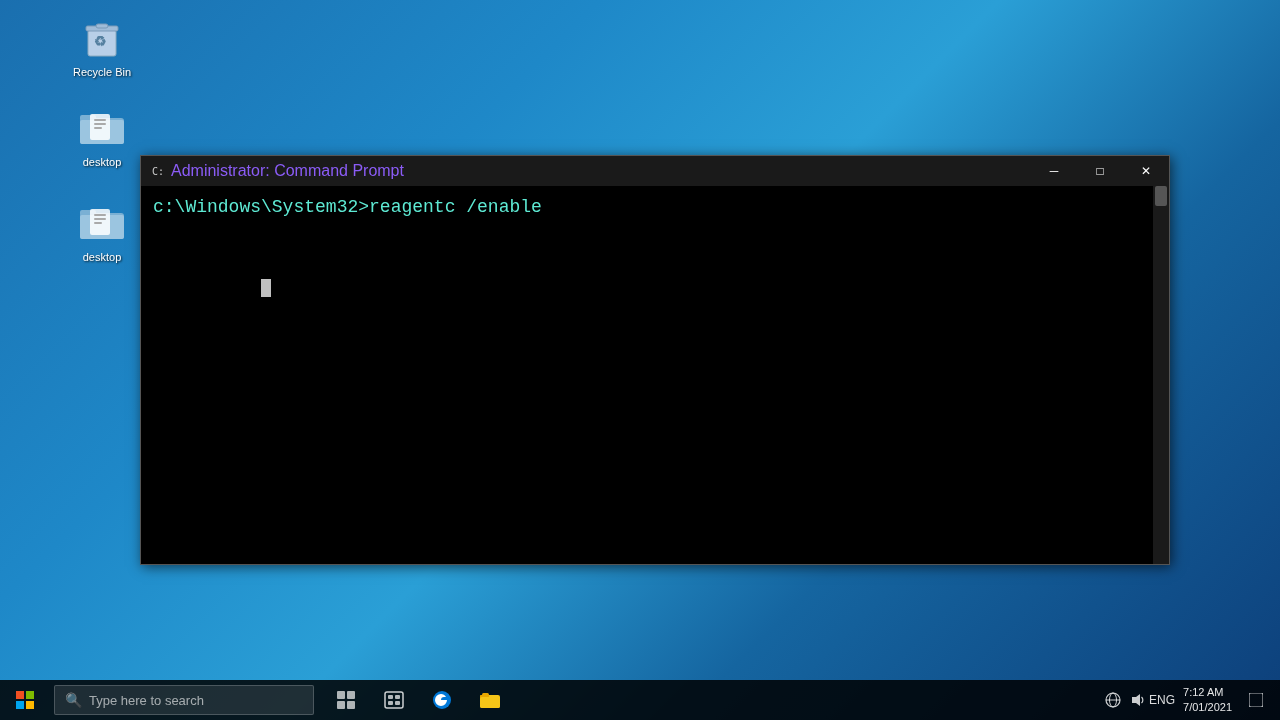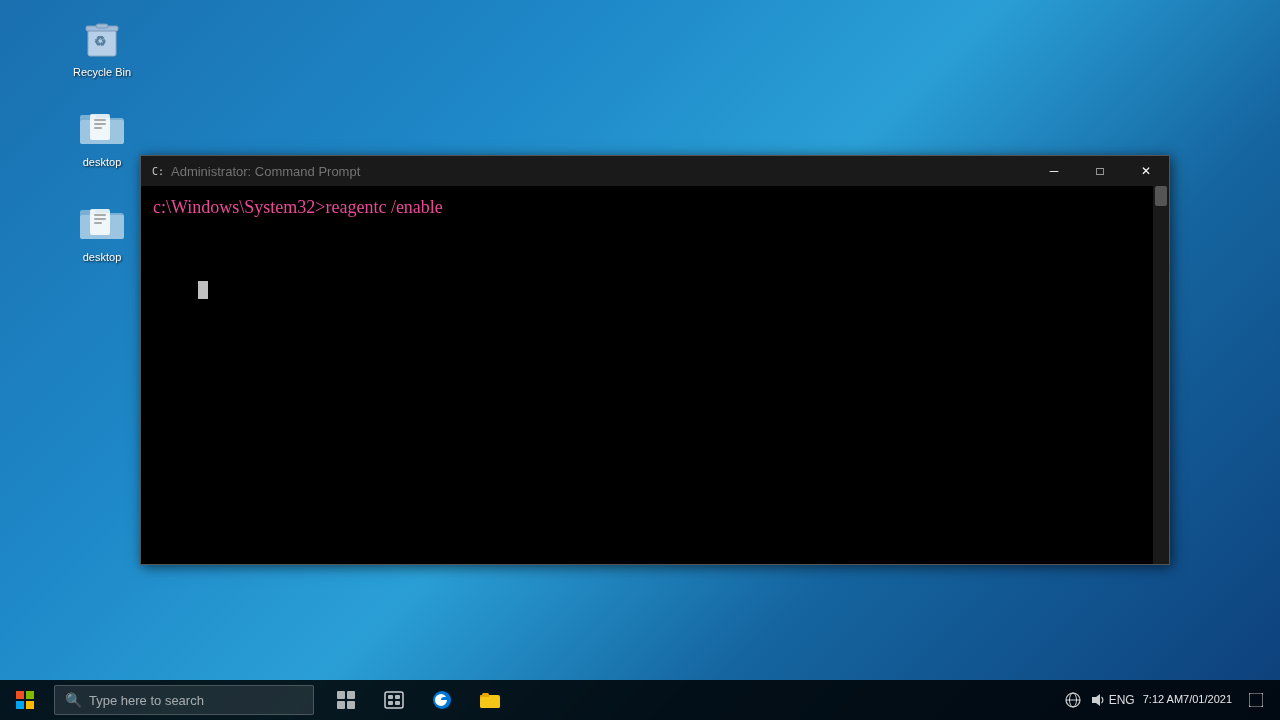--- a/index.html
+++ b/index.html
@@ -75,22 +75,22 @@
     .cmd-titlebar-icon {
       width: 16px;
       height: 16px;
       margin-right: 6px;
       display: flex;
       align-items: center;
       justify-content: center;
     }
 
     .cmd-titlebar-text {
-      color: #737373;
-      font-size: 13px;
+      color: #8b5cf6;
+      font-size: 16px;
       flex: 1;
     }
 
     .cmd-titlebar-buttons {
       display: flex;
       gap: 0;
       position: absolute;
       right: 0;
       top: 0;
       height: 100%;
@@ -129,23 +129,23 @@
       position: absolute;
       top: 0;
       left: 2px;
       right: 2px;
       height: 20px;
       background: #555;
       border-radius: 2px;
     }
 
     .cmd-text {
-      font-family: Liberation Serif, serif;
+      font-family: Liberation Mono, monospace;
       font-size: 18px;
-      color: #ec4899;
+      color: #5eead4;
       line-height: 1.5;
       white-space: pre;
     }
 
     .cmd-cursor {
       display: inline-block;
       width: 10px;
       height: 18px;
       background: #c0c0c0;
       animation: blink 1s step-end infinite;
@@ -245,21 +245,21 @@
     }
 
     .tray-lang {
       color: rgba(255,255,255,0.85);
       font-size: 12px;
       cursor: pointer;
     }
 
     .clock {
       display: flex;
-      flex-direction: row;
+      flex-direction: column;
       color: rgba(255,255,255,0.9);
       font-size: 11px;
       line-height: 1.4;
       cursor: pointer;
       padding: 0 8px;
     }
 
     .notification-btn {
       width: 32px;
       height: 40px;

